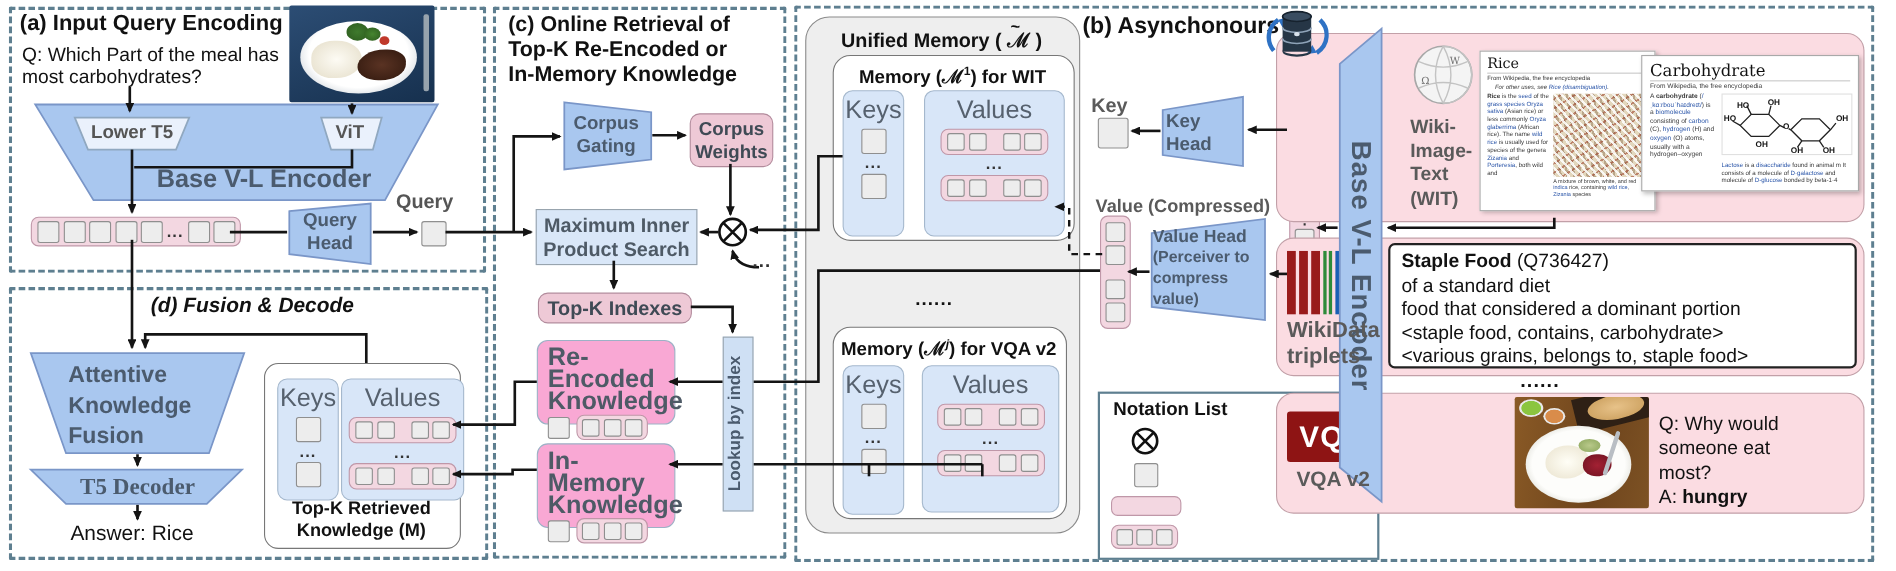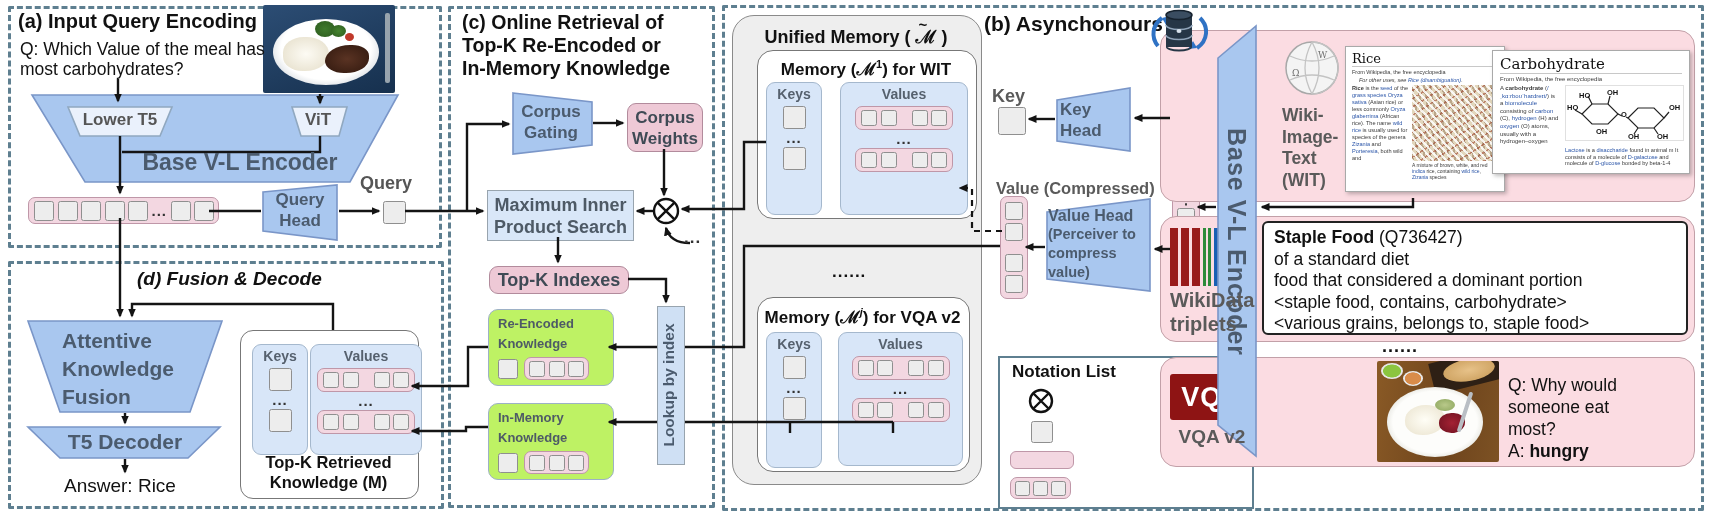--- a/index.html
+++ b/index.html
@@ -11,25 +11,25 @@
   #wires{position:absolute;left:0;top:0;z-index:3;pointer-events:none;}
   .shapelabel{position:absolute;font-weight:bold;color:#4b5b6e;z-index:4;}
   
   .sq{background:#ededed;border:1.4px solid #8f8f8f;border-radius:2.5px;flex:none;display:inline-block;}.s21{width:21px;height:21px}.s18{width:18px;height:18px}
   .s16{width:16px;height:16px}.s15{width:14px;height:14px}.s13{width:13px;height:13px}
   .pseq{display:flex;align-items:center;gap:3.5px;background:#f3d7e1;border:1.4px solid #bf97a8;border-radius:7px;padding:3px 5px;}
   .pcol{flex-direction:column;padding:5px 4px;}
   .gap8{width:8px;flex:none}.vgap6{height:7px;flex:none}
   .bcol{position:absolute;display:flex;flex-direction:column;align-items:center;gap:4px;
         background:#d8e6f8;border:1.4px solid #a5b8cd;border-radius:9px;padding:3px 2px;z-index:2;}
-  .clbl{font-size:14px;font-weight:bold;color:#56616e;}
+  .clbl{font-size:23px;font-weight:normal;color:#56616e;}
   .d3{font-weight:bold;color:#333;font-size:15px;line-height:10px;letter-spacing:1px;}
   .vdots{font-weight:bold;color:#333;font-size:13px;line-height:11px;}
-  .kbox{position:absolute;background:#bef264;border:1.5px solid #9db1c6;border-radius:10px;
-        font-weight:bold;font-size:13px;color:#4e5a66;line-height:20px;padding:4px 0 4px 9px;z-index:2;}
+  .kbox{position:absolute;background:#f9a8d4;border:1.5px solid #9db1c6;border-radius:10px;
+        font-weight:bold;font-size:23px;color:#4e5a66;line-height:20px;padding:4px 0 4px 9px;z-index:2;}
   .plabel{position:absolute;background:#eec9d6;border:1.5px solid #b28b9c;border-radius:9px;
         font-weight:bold;color:#3f4a55;text-align:center;z-index:2;}
   .graybox{position:absolute;background:#eeeeee;border:1.5px solid #8a8a8a;border-radius:22px;z-index:1;}
   .whitebox{position:absolute;background:#fff;border:1.5px solid #777;border-radius:16px;z-index:2;}
   .memtitle{position:absolute;font-weight:bold;font-size:17px;color:#111;text-align:center;z-index:4;}
   .scard{position:absolute;background:#fbdce2;border:1.5px solid #c2a0a8;border-radius:16px;z-index:2;}
   .srclabel{position:absolute;font-weight:bold;color:#5a5a5a;z-index:4;}
   .wiki{position:absolute;background:#fff;border:1px solid #a9a9a9;box-shadow:2px 2px 4px rgba(0,0,0,.25);z-index:3;overflow:hidden;}
   .wtitle{font-family:"DejaVu Serif",serif;border-bottom:1px solid #c8c8c8;color:#111;}
   .tiny{color:#3a3a3a;}
@@ -48,40 +48,40 @@
 <body>
 
 <div id="canvas">
 
   <div class="panel" style="left:8px;top:6px;width:428px;height:236px;"></div>
   <div class="panel" style="left:8px;top:261px;width:430px;height:242px;"></div>
   <div class="panel" style="left:448px;top:6px;width:261px;height:496px;"></div>
   <div class="panel" style="left:722px;top:5px;width:976px;height:500px;"></div>
 
   <div class="ptitle" style="left:18px;top:10px;font-size:20px;">(a) Input Query Encoding</div>
-  <div class="qtext" style="left:20px;top:39px;">Q: Which Value of the meal has</div>
+  <div class="qtext" style="left:20px;top:39px;">Q: Which Part of the meal has</div>
   <div class="qtext" style="left:20px;top:59px;">most carbohydrates?</div>
 
   <div class="photo" style="left:263px;top:5px;width:132px;height:88px;background:linear-gradient(160deg,#2c4d74,#16304e);z-index:2;">
     <div class="abs" style="left:10px;top:14px;width:106px;height:66px;border-radius:50%;background:radial-gradient(ellipse at 50% 45%,#ffffff 60%,#d8dde2 78%,#b9c2cc 100%);"></div>
     <div class="abs" style="left:20px;top:32px;width:46px;height:34px;border-radius:48% 52% 55% 45%;background:radial-gradient(#fdfbf4,#e4ddc8);"></div>
     <div class="abs" style="left:52px;top:16px;width:20px;height:16px;border-radius:50%;background:radial-gradient(#3f7a2d,#2c5a1e);"></div>
     <div class="abs" style="left:68px;top:20px;width:15px;height:12px;border-radius:50%;background:radial-gradient(#46852f,#2c5a1e);"></div>
     <div class="abs" style="left:82px;top:28px;width:9px;height:8px;border-radius:50%;background:#c0392b;"></div>
     <div class="abs" style="left:62px;top:40px;width:44px;height:28px;border-radius:60% 40% 55% 45%;background:radial-gradient(#5a3323,#30180e);"></div>
     <div class="abs" style="left:122px;top:8px;width:5px;height:70px;background:#97a3ad;border-radius:2px;"></div>
   </div>
 
   <div class="ptitle" style="left:137px;top:268px;font-size:19px;font-style:italic;">(d) Fusion &amp; Decode</div>
   <div class="shapelabel" style="left:62px;top:327px;font-size:21px;line-height:28px;">
     <div>Attentive</div>
     <div>Knowledge</div>
     <div>Fusion</div>
   </div>
-  <div class="shapelabel" style="left:55px;top:430px;width:140px;text-align:center;font-size:21px;">T5 Decoder</div>
+  <div class="shapelabel" style="left:55px;top:430px;width:140px;text-align:center;font-size:21px;font-family:Liberation Serif, serif;">T5 Decoder</div>
   <div class="qtext" style="left:64px;top:475px;font-size:19px;">Answer: Rice</div>
 
   <div class="whitebox" style="left:240px;top:330px;width:177px;height:167px;border-radius:13px;"></div>
   <div class="bcol" style="left:252px;top:344px;width:50px;height:103px;">
     <span class="clbl">Keys</span>
     <i class="sq s21"></i>
     <span class="d3">...</span>
     <i class="sq s21"></i>
   </div>
   <div class="bcol" style="left:310px;top:344px;width:106px;height:103px;">

